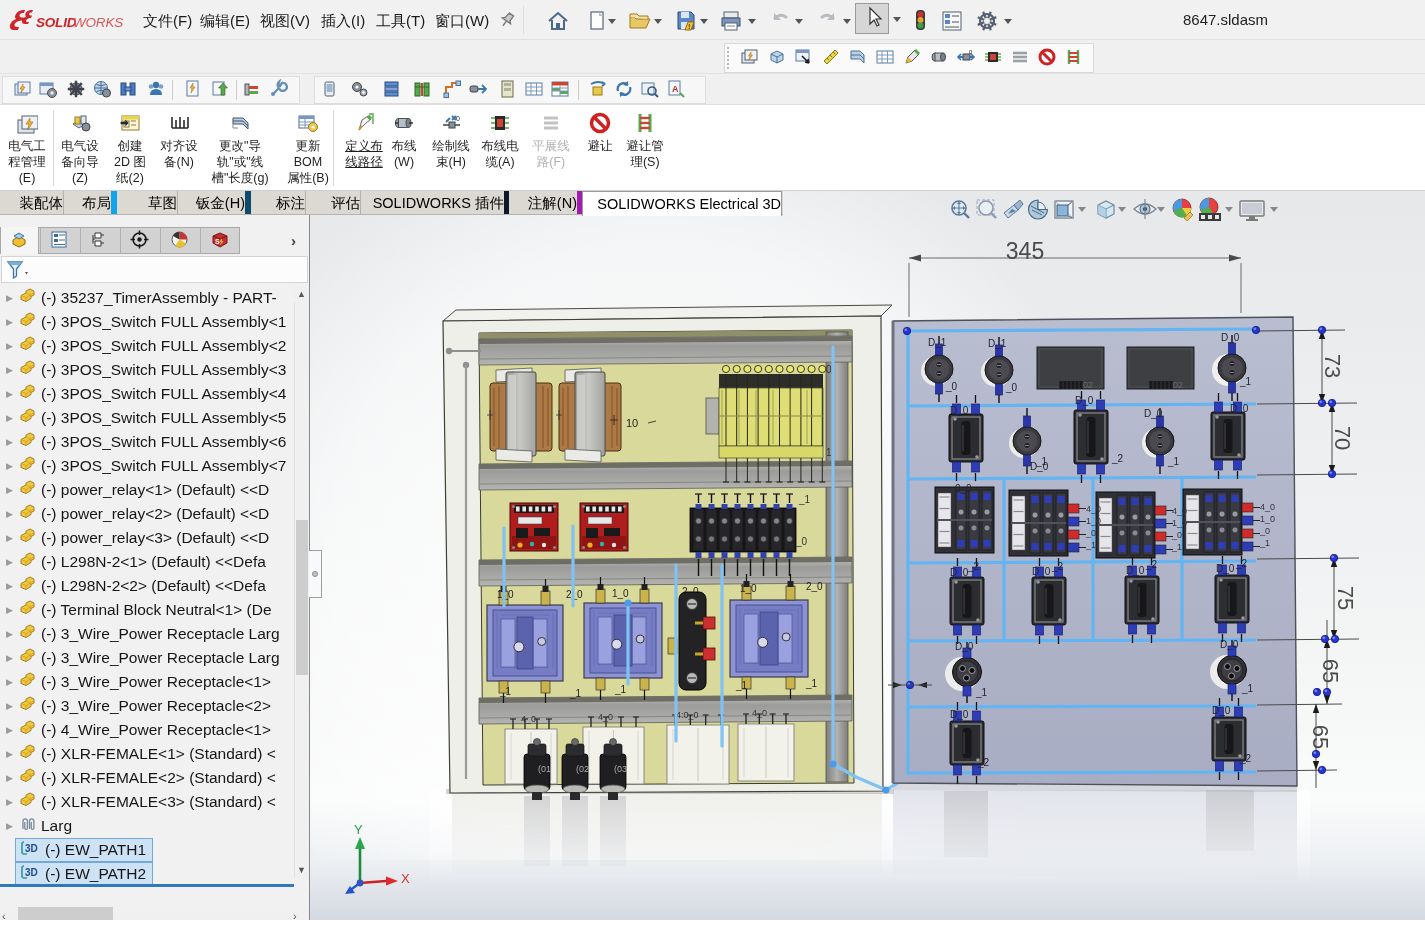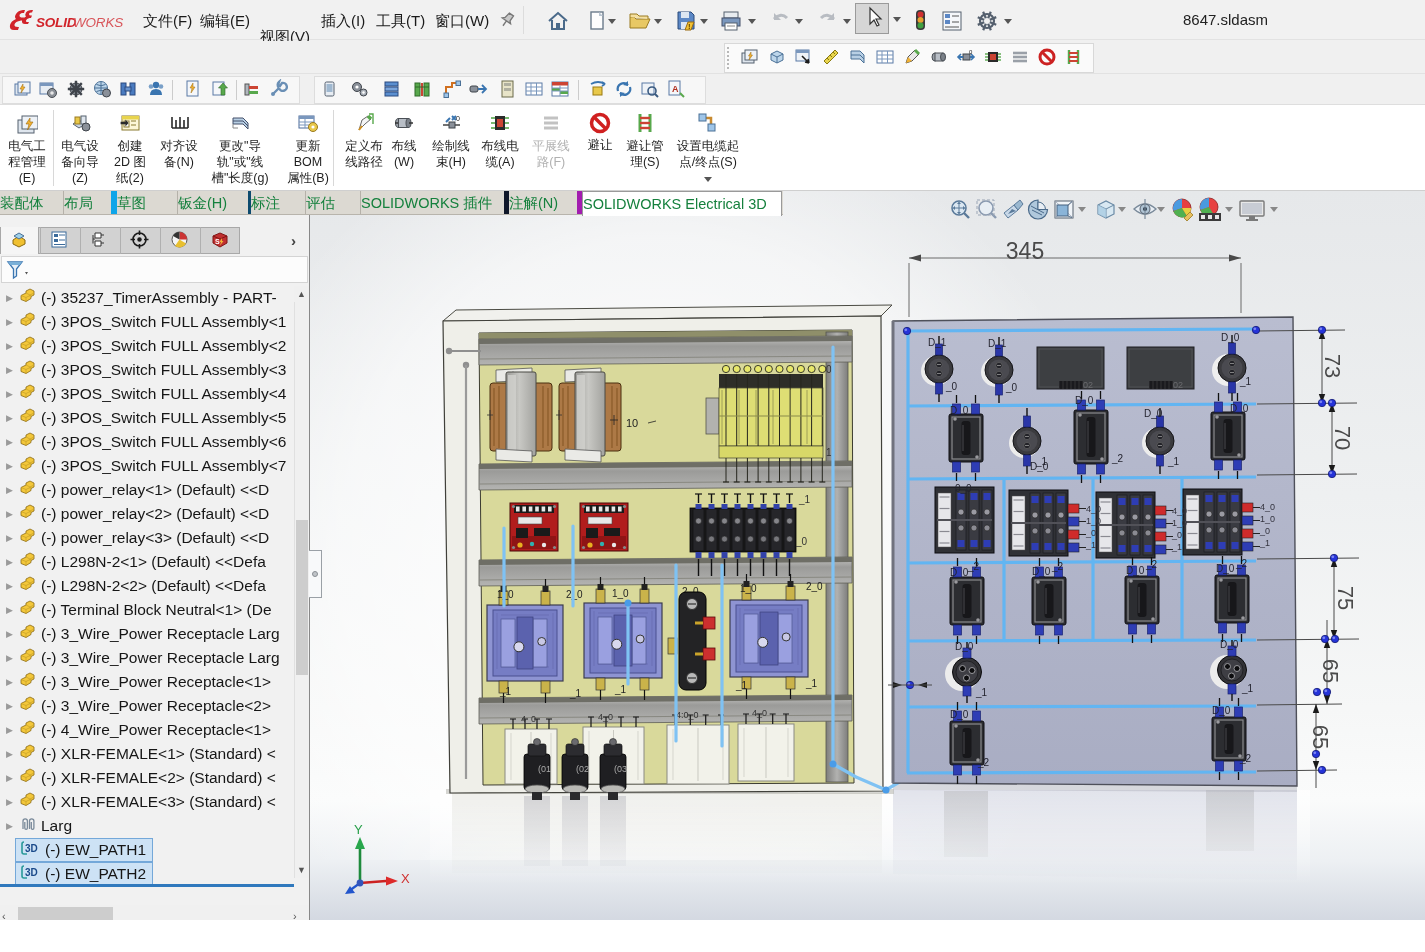--- a/index.html
+++ b/index.html
@@ -1,38 +1,38 @@
 <!DOCTYPE html>
 <html><head><meta charset="utf-8"><style>
 *{margin:0;padding:0;box-sizing:border-box}
 body{font-family:"Liberation Sans",sans-serif;}
 #root{position:relative;width:1425px;height:920px;background:#f0f0f0;overflow:hidden}
 .abs{position:absolute}
 .menu{font-size:15px;color:#1a1a1a}
 .dd{width:0;height:0;border-left:4px solid transparent;border-right:4px solid transparent;border-top:5px solid #555;display:inline-block}
-.tab{position:absolute;top:0;height:100%;font-size:14.5px;color:#15803d;text-align:left;line-height:24px}
+.tab{position:absolute;top:0;height:100%;font-size:14.5px;color:#000000;text-align:right;line-height:24px}
 .rbtn{position:absolute;top:107px;text-align:center;font-size:12.5px;line-height:15.8px;color:#1f1f1f}
 .rbtn .ric{height:32px;display:flex;align-items:center;justify-content:center}
 .trow{position:relative;height:24px;white-space:nowrap;font-size:15.5px;color:#161616;display:flex;align-items:center}
 .texp{width:16px;text-align:center;color:#9a9a9a;font-size:9px;flex:none;padding-left:3px}
 .tico{width:20px;flex:none;margin-right:2px;margin-left:3px}
 .tsel{background:#cde2f5;outline:1px solid #74a8d9}
 </style></head><body>
 <div id="root">
 
 <div class="abs" style="left:0;top:0;width:1425px;height:40px;background:#f1f1f1;border-bottom:1px solid #e2e2e2"></div>
 <svg class="abs" style="left:6px;top:5px" width="150" height="30" viewBox="0 0 150 30">
       <path d="M8 25 Q3 25 4 20 Q5 16 10 14 Q8 12 10 9 Q12 5.5 17 5 L19 5 L18 8 L16.5 8 Q13.5 8.5 13.5 10.5 Q13.5 12.5 16.5 12.5 L18 12.5 L17 15.5 L15 15.5 Q9 16.5 8.5 19.5 Q8 22 12 22 L13 22 L12 25 Z" fill="#d1232a"></path>
       <path d="M19 19 Q15.5 19 16 15.5 Q16.5 13 20 11.5 Q18.5 10 20 7.5 Q21.5 5 25.5 5 L27 5 L26 7.5 L25 7.5 Q23 7.5 23 9 Q23 10.5 25 10.5 L26 10.5 L25 13 L23.5 13 Q20.5 13.5 20 15.5 Q19.5 17.5 22 17 L23 17 L22 19 Z" fill="#d1232a"></path>
       <text x="30" y="21.5" font-size="13.5" font-style="italic" font-weight="bold" fill="#d1232a" letter-spacing="-0.2">SOLID</text>
       <text x="67" y="21.5" font-size="13.5" font-style="italic" fill="#d8555a" letter-spacing="-0.2">WORKS</text>
     </svg>
 <div class="abs menu" style="left:143px;top:12px">文件(F)</div>
 <div class="abs menu" style="left:200px;top:12px">编辑(E)</div>
-<div class="abs menu" style="left:260px;top:28px">视图(V)</div>
+<div class="abs menu" style="left:260px;top:12px">视图(V)</div>
 <div class="abs menu" style="left:321px;top:12px">插入(I)</div>
 <div class="abs menu" style="left:376px;top:12px">工具(T)</div>
 <div class="abs menu" style="left:435px;top:12px">窗口(W)</div>
 <svg class="abs" style="left:498px;top:11px" width="18" height="18" viewBox="0 0 18 18">
       <path d="M7 2 L12 2 L12 8 L14 10 L4 10 L6 8 Z M9 10 V16" stroke="#777" fill="#c9c9c9" stroke-width="1.4" transform="rotate(35 9 9)"></path>
     </svg>
 <div class="abs" style="left:523px;top:6px;width:1px;height:28px;background:#dcdcdc"></div>
 <svg class="abs" style="left:546px;top:9px" width="24" height="24" viewBox="0 0 24 24">
       <path d="M3 12 L12 4 L21 12 M6 11 V20 H18 V11" stroke="#4a6a8a" stroke-width="2" fill="none"></path>
       <rect x="10" y="14" width="4" height="6" fill="#4a6a8a"></rect>
@@ -353,21 +353,21 @@
       </div>更改"导<br>轨"或"线<br>槽"长度(g)</div>
 <div class="rbtn" style="left:277px;width:62px;"><div class="ric">
         <svg width="22" height="22" viewBox="0 0 22 22">
           <rect x="2" y="4" width="15" height="12" fill="#fff" stroke="#4a6a9a"></rect>
           <rect x="2" y="4" width="15" height="3" fill="#7a97bd"></rect>
           <path d="M2 10 H17 M2 13 H17 M8 7 V16" stroke="#7a97bd"></path>
           <circle cx="16" cy="15" r="4.5" fill="#e8c84a" stroke="#9a7a20"></circle>
           <circle cx="16" cy="15" r="1.6" fill="#fff"></circle>
         </svg>
       </div>更新<br>BOM<br>属性(B)</div>
-<div class="rbtn" style="left:333px;width:62px;"><div class="ric">
+<div class="rbtn" style="left:333px;width:62px;text-decoration:underline;"><div class="ric">
         <svg width="22" height="22" viewBox="0 0 22 22">
           <path d="M6 18 L9 8 L15 4 L18 7 L12 12 Z" fill="#f5f5f5" stroke="#666"></path>
           <path d="M15 4 L18 7" stroke="#58a84c" stroke-width="3.5"></path>
           <path d="M6 18 L9 14" stroke="#d09020" stroke-width="2"></path>
           <path d="M16 2 L20 2 L20 12" stroke="#58a84c" stroke-width="1.4" fill="none"></path>
         </svg>
       </div>定义布<br>线路径</div>
 <div class="rbtn" style="left:373px;width:62px;"><div class="ric">
         <svg width="22" height="22" viewBox="0 0 22 22">
           <ellipse cx="5.5" cy="11" rx="3" ry="4.5" fill="#9aa0a8" stroke="#4a4f55"></ellipse>
@@ -402,44 +402,37 @@
       </div>布线电<br>缆(A)</div>
 <div class="rbtn" style="left:520px;width:62px;color:#b0b0b0"><div class="ric">
         <svg width="22" height="22" viewBox="0 0 22 22">
           <g stroke="#c2c2c2" stroke-width="3">
             <line x1="4" y1="6" x2="18" y2="6"></line>
             <line x1="4" y1="11" x2="18" y2="11"></line>
             <line x1="4" y1="16" x2="18" y2="16"></line>
           </g>
         </svg>
       </div>平展线<br>路(F)</div>
-<div class="rbtn" style="left:569px;width:62px;font-family:Liberation Mono, monospace;"><div class="ric">
+<div class="rbtn" style="left:569px;width:62px;"><div class="ric">
         <svg width="22" height="22" viewBox="0 0 22 22">
           <circle cx="11" cy="11" r="8.5" fill="#fff" stroke="#d02020" stroke-width="3.5"></circle>
           <line x1="5.5" y1="5.5" x2="16.5" y2="16.5" stroke="#d02020" stroke-width="3.5"></line>
         </svg>
       </div>避让</div>
 <div class="rbtn" style="left:614px;width:62px;"><div class="ric">
         <svg width="22" height="22" viewBox="0 0 22 22">
           <line x1="6" y1="2" x2="6" y2="20" stroke="#58a84c" stroke-width="3"></line>
           <line x1="16" y1="2" x2="16" y2="20" stroke="#58a84c" stroke-width="3"></line>
           <g stroke="#cc4433" stroke-width="2.4">
             <line x1="6" y1="6" x2="16" y2="6"></line>
             <line x1="6" y1="11" x2="16" y2="11"></line>
             <line x1="6" y1="16" x2="16" y2="16"></line>
           </g>
         </svg>
       </div>避让管<br>理(S)</div>
-<div class="rbtn" style="left:670px;width:76px;"><div class="ric">
-        <svg width="22" height="22" viewBox="0 0 22 22">
-          <path d="M6 6 L14 6 L14 14" stroke="#c88a30" stroke-width="2.5" fill="none"></path>
-          <rect x="2" y="2" width="7" height="7" fill="#9fc5e8" stroke="#4a7096"></rect>
-          <rect x="11" y="12" width="7" height="7" fill="#9fc5e8" stroke="#4a7096"></rect>
-        </svg>
-      </div>设置电缆起<br>点/终点(S)<br><span style="display:inline-block;margin-top:4px" class="dd"></span></div>
 <div class="abs" style="left:53px;top:110px;width:1px;height:76px;background:#d8d8d8"></div>
 <div class="abs" style="left:333px;top:110px;width:1px;height:76px;background:#d8d8d8"></div>
 <div class="abs" style="left:0;top:215px;width:310px;height:737px;background:#f1f1f1;border-right:1px solid #888"></div>
 <div class="abs" style="left:0;top:227px;width:240px;height:27px;background:#d2d2d2;border:1px solid #a8a8a8"></div>
 <div class="abs" style="left:1px;top:227px;width:38px;height:27px;background:#f5f5f5;border-right:1px solid #a8a8a8"></div>
 <div class="abs" style="left:40px;top:227px;width:1px;height:27px;background:#b0b0b0"></div>
 <div class="abs" style="left:80px;top:227px;width:1px;height:27px;background:#b0b0b0"></div>
 <div class="abs" style="left:120px;top:227px;width:1px;height:27px;background:#b0b0b0"></div>
 <div class="abs" style="left:160px;top:227px;width:1px;height:27px;background:#b0b0b0"></div>
 <div class="abs" style="left:200px;top:227px;width:1px;height:27px;background:#b0b0b0"></div>
@@ -1722,21 +1715,21 @@
       <rect x="3" y="4" width="24" height="15" rx="1" fill="#e8e8e8" stroke="#7a7a7a" stroke-width="1.4"></rect>
       <rect x="5" y="6" width="20" height="11" fill="#c8ccd4"></rect>
       <rect x="12" y="19" width="6" height="3" fill="#7a7a7a"></rect>
       <rect x="9" y="22" width="12" height="2" fill="#7a7a7a"></rect>
     </svg>
     <div class="abs dd" style="left:1270px;top:207px;border-top-color:#888"></div>
 <div class="abs" style="left:0;top:191px;width:783px;height:24px;background:#dcd9d2;border-bottom:1px solid #b8b4ac">
       <div class="tab" style="left:0px;width:64px;border-right:1px solid #b5b1a9">装配体</div>
       <div class="tab" style="left:64px;width:53px;border-right:6px solid #0ea5e9">布局</div>
       <div class="tab" style="left:117px;width:61px;border-right:1px solid #b5b1a9">草图</div>
-      <div class="tab" style="left:178px;width:73px;border-right:3px solid #0c4a6e">钣金(H)</div>
+      <div class="tab" style="left:178px;width:73px;border-right:6px solid #0c4a6e">钣金(H)</div>
       <div class="tab" style="left:251px;width:55px;border-right:1px solid #b5b1a9">标注</div>
       <div class="tab" style="left:306px;width:55px;border-right:1px solid #b5b1a9">评估</div>
       <div class="tab" style="left:361px;width:148px;border-right:5px solid #0f172a">SOLIDWORKS 插件</div>
       <div class="tab" style="left:509px;width:73px;border-right:5px solid #a21caf">注解(N)</div>
       <div class="tab" style="left:582px;width:200px;background:#fff;border:1px solid #9a9a9a;border-bottom:none;height:25px">SOLIDWORKS Electrical 3D</div>
     </div>
 <div class="abs" style="left:309px;top:550px;width:13px;height:48px;background:#f8f9fa;border:1px solid #9aa0a6;border-left:none"></div>
 <div class="abs" style="left:312px;top:571px;width:6px;height:6px;border-radius:50%;background:#c0c4c8;border:1px solid #8a8f94"></div>
 </div>
 </body></html>

